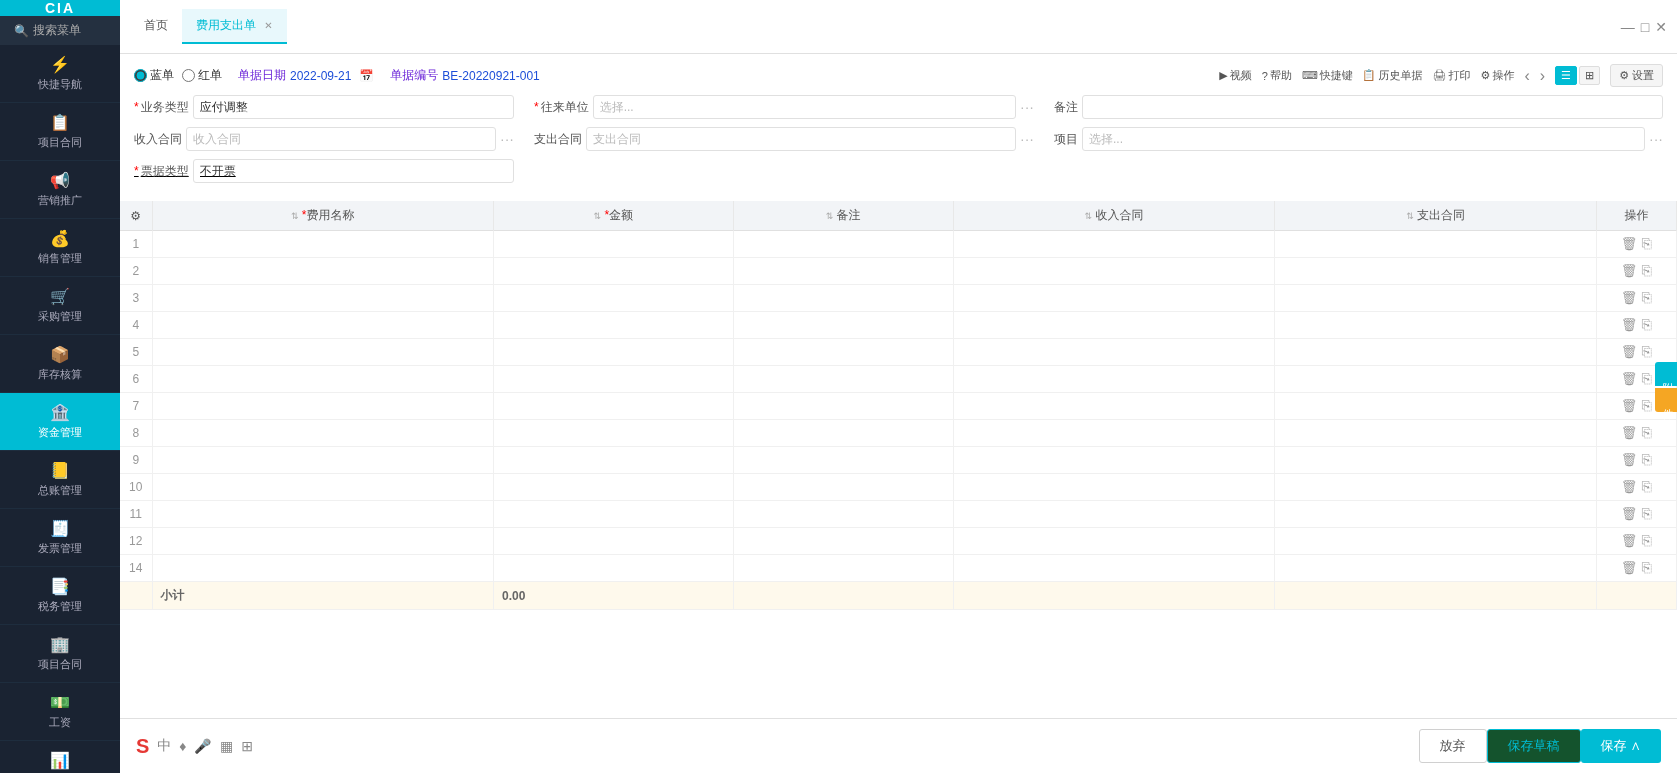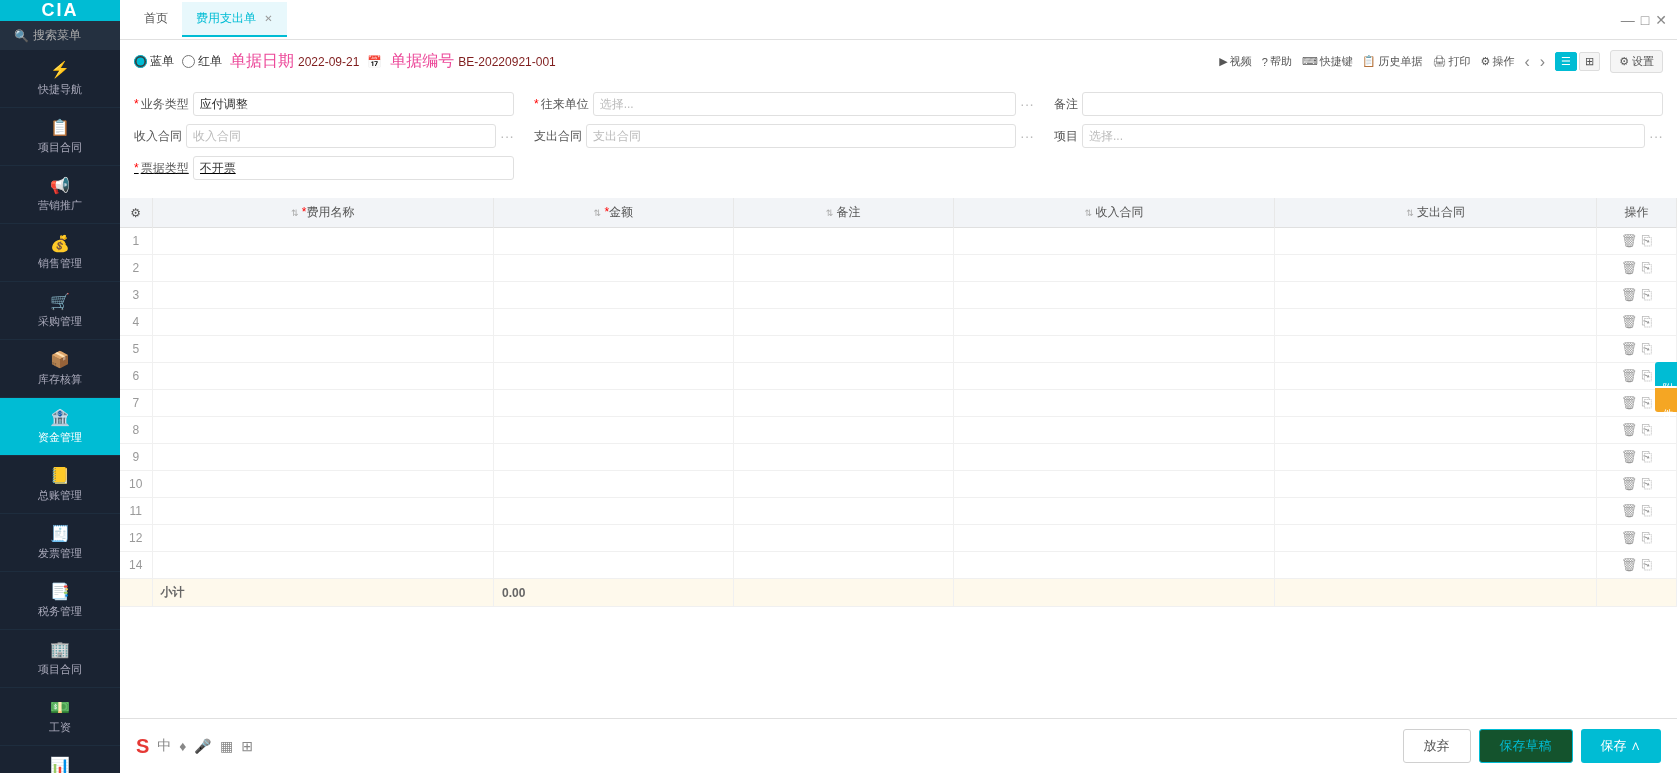--- a/index.html
+++ b/index.html
@@ -15,21 +15,21 @@
       flex-shrink: 0;
       height: 100%;
     }
     .sidebar-logo {
       height: 48px;
       background: #00bcd4;
       display: flex;
       align-items: center;
       justify-content: center;
       color: white;
-      font-size: 18px;
+      font-size: 14px;
       font-weight: bold;
       letter-spacing: 2px;
     }
     .sidebar-search {
       display: flex;
       align-items: center;
       padding: 6px 10px;
       background: #243040;
       cursor: pointer;
     }
@@ -56,21 +56,21 @@
       overflow: hidden;
     }
 
     
     .tab-bar {
       background: #fff;
       display: flex;
       align-items: center;
       border-bottom: 1px solid #e0e0e0;
       padding: 0 10px;
-      height: 40px;
+      height: 54px;
       flex-shrink: 0;
     }
     .tab {
       padding: 8px 14px;
       cursor: pointer;
       font-size: 12px;
       color: #555;
       border-bottom: 2px solid transparent;
       white-space: nowrap;
     }
@@ -92,30 +92,30 @@
       background: #fff;
       margin: 0;
       padding: 10px 14px;
       flex-shrink: 0;
     }
 
     
     .toolbar-row {
       display: flex;
       align-items: center;
-      gap: 8px;
-      margin-bottom: 19px;
+      gap: 16px;
+      margin-bottom: 8px;
       flex-wrap: wrap;
     }
     .radio-group { display: flex; align-items: center; gap: 8px; }
     .radio-label { display: flex; align-items: center; gap: 3px; font-size: 12px; color: #333; cursor: pointer; }
     .radio-label input { cursor: pointer; accent-color: #00bcd4; }
     .field-group { display: flex; align-items: center; gap: 4px; }
-    .field-label { color: #ec4899; font-size: 16px; white-space: nowrap; text-align: right; }
-    .field-value { font-size: 12px; color: #7f1d1d; }
+    .field-label { color: #6d28d9; font-size: 12px; white-space: nowrap; text-align: right; }
+    .field-value { font-size: 12px; color: #1d4ed8; }
     .toolbar-actions {
       margin-left: auto;
       display: flex;
       align-items: center;
       gap: 10px;
     }
     .toolbar-action-btn {
       font-size: 11px;
       color: #555;
       cursor: pointer;
@@ -242,21 +242,21 @@
       border-top: 1px solid #e0e0e0;
       padding: 10px 16px;
       display: flex;
       align-items: center;
       justify-content: space-between;
       flex-shrink: 0;
     }
     .brand-icons { display: flex; align-items: center; gap: 8px; }
     .brand-icon { color: #e53935; font-size: 18px; font-weight: bold; }
     .brand-icon-small { color: #888; font-size: 14px; cursor: pointer; }
-    .btn-group { display: flex; gap: 8px; }
+    .btn-group { display: flex; }
     .btn {
       padding: 7px 20px;
       border-radius: 3px;
       font-size: 13px;
       cursor: pointer;
       border: none;
       outline: none;
     }
     .btn-default { background: #fff; border: 1px solid #d0d0d0; color: #555; }
     .btn-secondary { background: #14532d; border: 1px solid #00bcd4; color: #00bcd4; }

